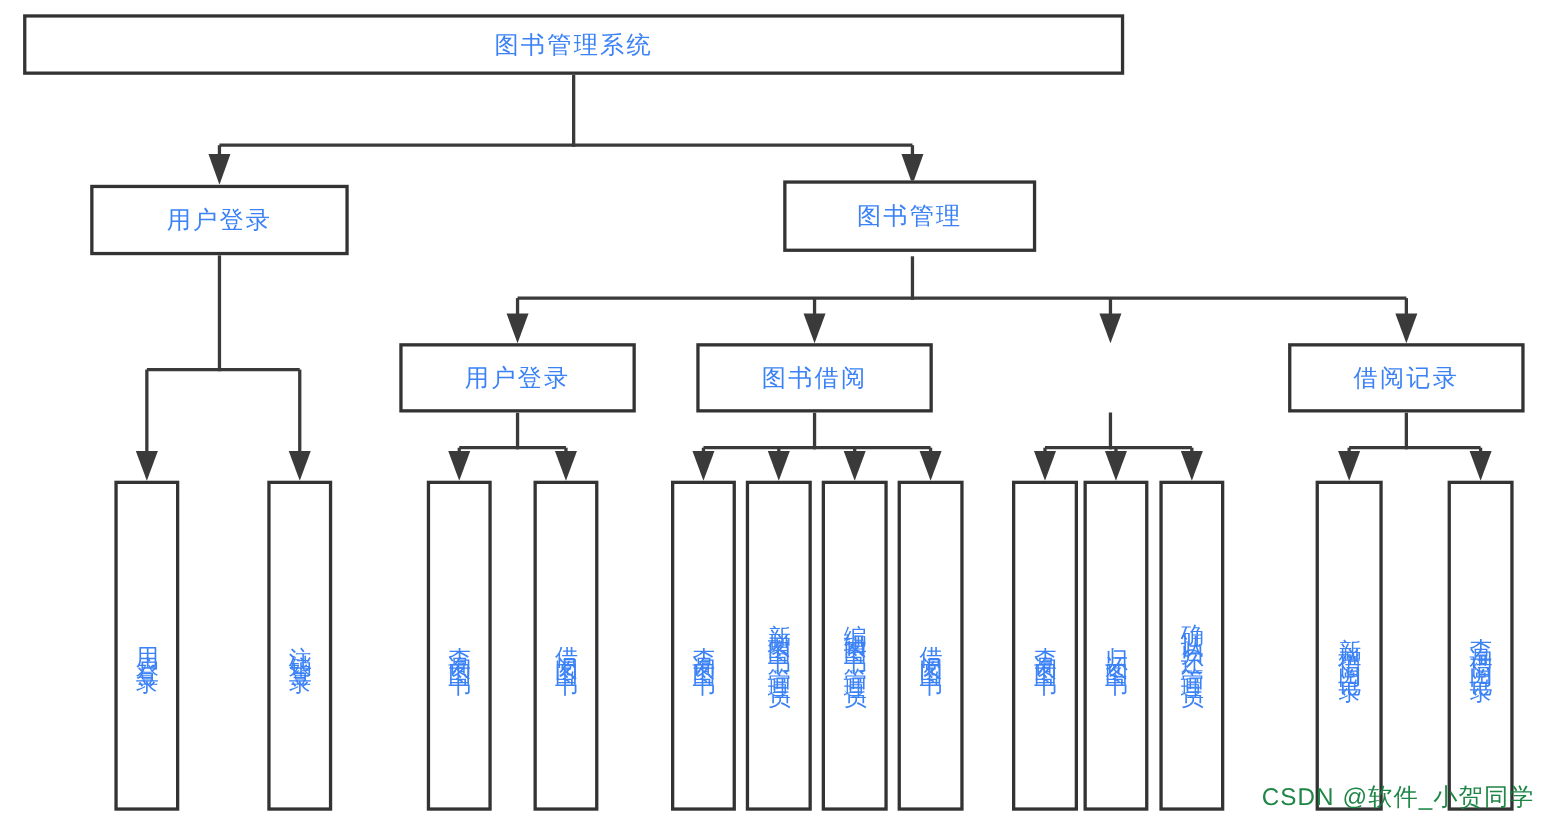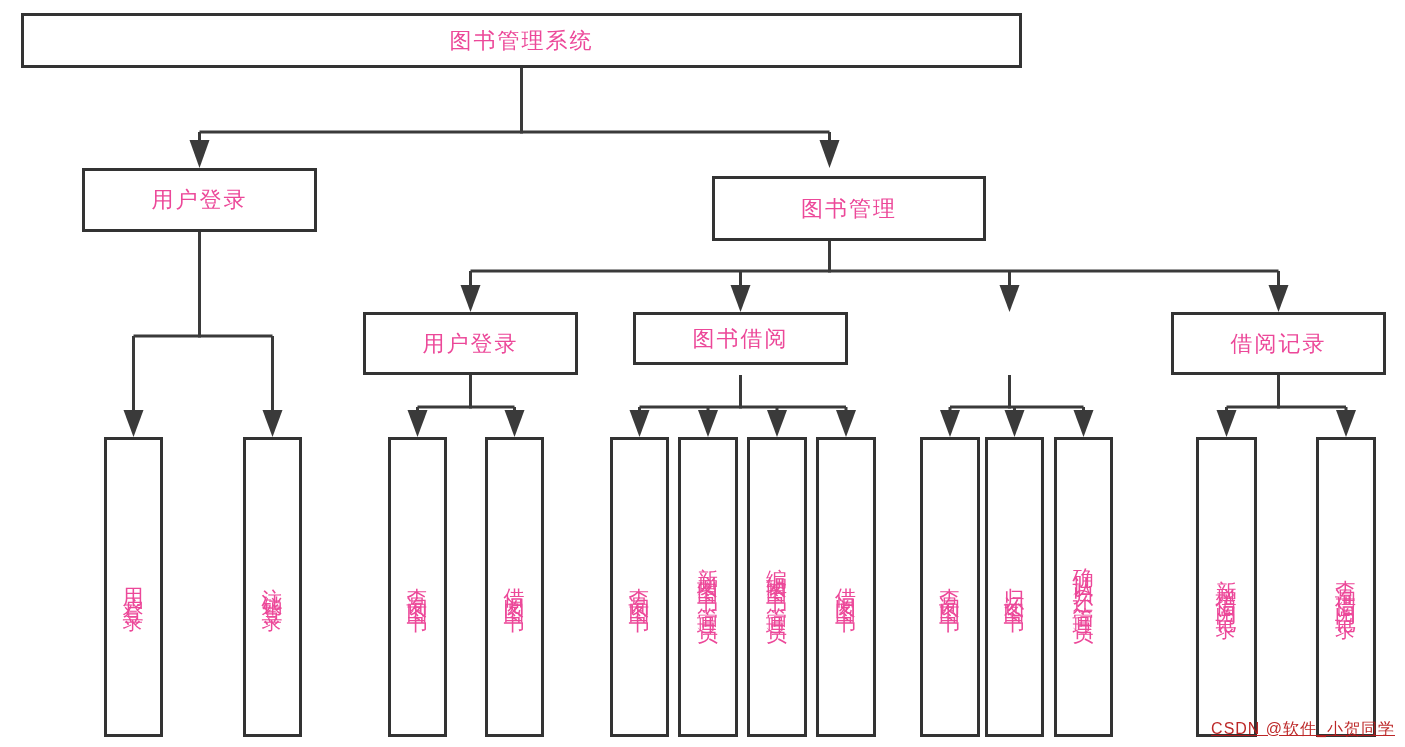--- a/index.html
+++ b/index.html
@@ -6,29 +6,29 @@
   #canvas{
     position:relative;width:1405px;height:747px;background:#ffffff;overflow:hidden;
     font-family:"Liberation Sans","DejaVu Sans",sans-serif;color:#333333;
   }
   #wires{position:absolute;left:0;top:0;z-index:1;}
   .box{
     position:absolute;box-sizing:border-box;border:3px solid #333333;background:#ffffff;
     display:flex;align-items:center;justify-content:center;z-index:2;
   }
   .box .lbl{
-    font-size:22px;letter-spacing:2px;color:#ec4899;white-space:nowrap;line-height:1;
+    font-size:22px;letter-spacing:2px;color:#3b82f6;white-space:nowrap;line-height:1;
   }
   .box.v .lbl{
     writing-mode:vertical-rl;text-orientation:upright;
     font-size:21px;letter-spacing:8px;line-height:1;white-space:nowrap;
   }
   .watermark{
     position:absolute;right:10px;bottom:7px;z-index:5;
-    font-size:16px;letter-spacing:1px;color:#b91c1c;opacity:0.95;white-space:nowrap;text-decoration:underline;
+    font-size:22px;letter-spacing:1px;color:#15803d;opacity:0.95;white-space:nowrap;
   }
 </style>
 </head>
 <body>
 
 <div id="canvas">
 
   <svg id="wires" width="1405" height="747" viewBox="0 0 1405 747">
     <g stroke="#3a3a3a" stroke-width="3" fill="none">
 
@@ -109,28 +109,28 @@
     </g>
   </svg>
 
   <div class="box" style="left:21px;top:13px;width:1001px;height:55px">
     <span class="lbl">图书管理系统</span>
   </div>
 
   <div class="box" style="left:82px;top:168px;width:235px;height:64px">
     <span class="lbl">用户登录</span>
   </div>
-  <div class="box" style="left:712px;top:176px;width:274px;height:65px">
+  <div class="box" style="left:712px;top:164px;width:230px;height:65px">
     <span class="lbl">图书管理</span>
   </div>
 
   <div class="box" style="left:363px;top:312px;width:215px;height:63px">
     <span class="lbl">用户登录</span>
   </div>
-  <div class="box" style="left:633px;top:312px;width:215px;height:53px">
+  <div class="box" style="left:633px;top:312px;width:215px;height:63px">
     <span class="lbl">图书借阅</span>
   </div>
   <div class="box" style="left:1171px;top:312px;width:215px;height:63px">
     <span class="lbl">借阅记录</span>
   </div>
 
   <div class="box v" style="left:104px;top:437px;width:59px;height:300px">
     <span class="lbl">用户登录</span>
   </div>
   <div class="box v" style="left:243px;top:437px;width:59px;height:300px">

